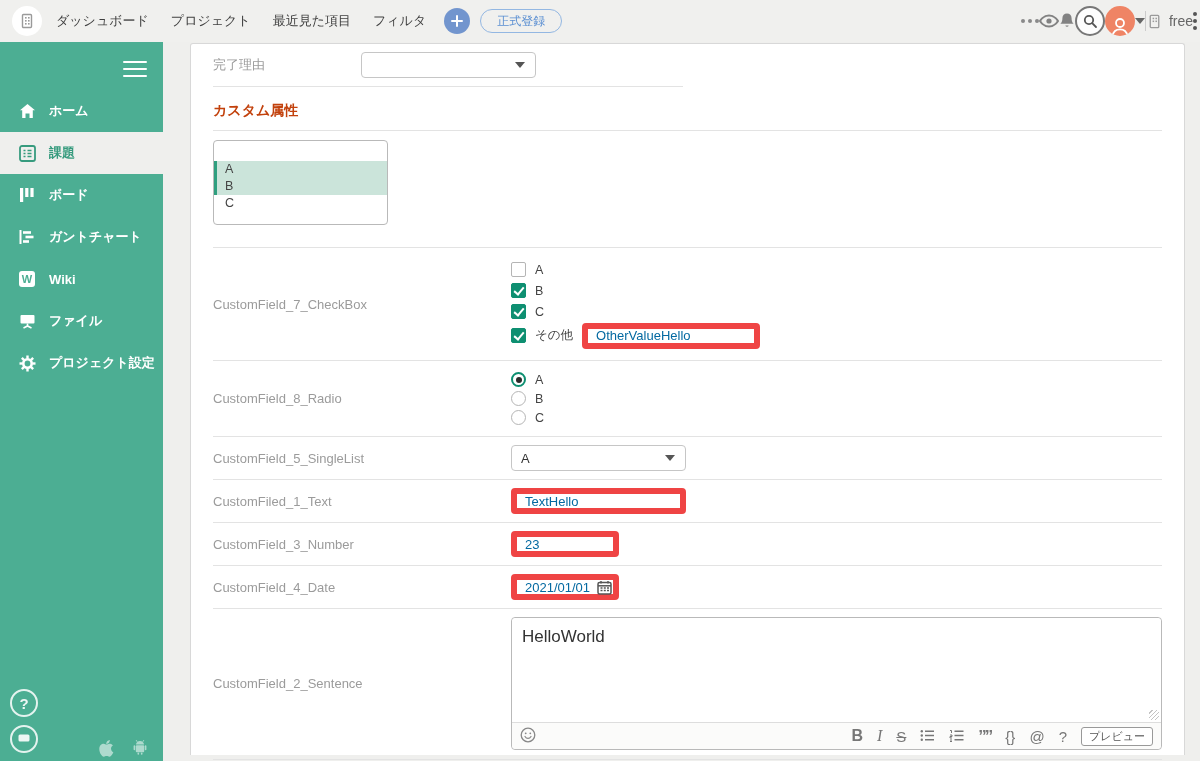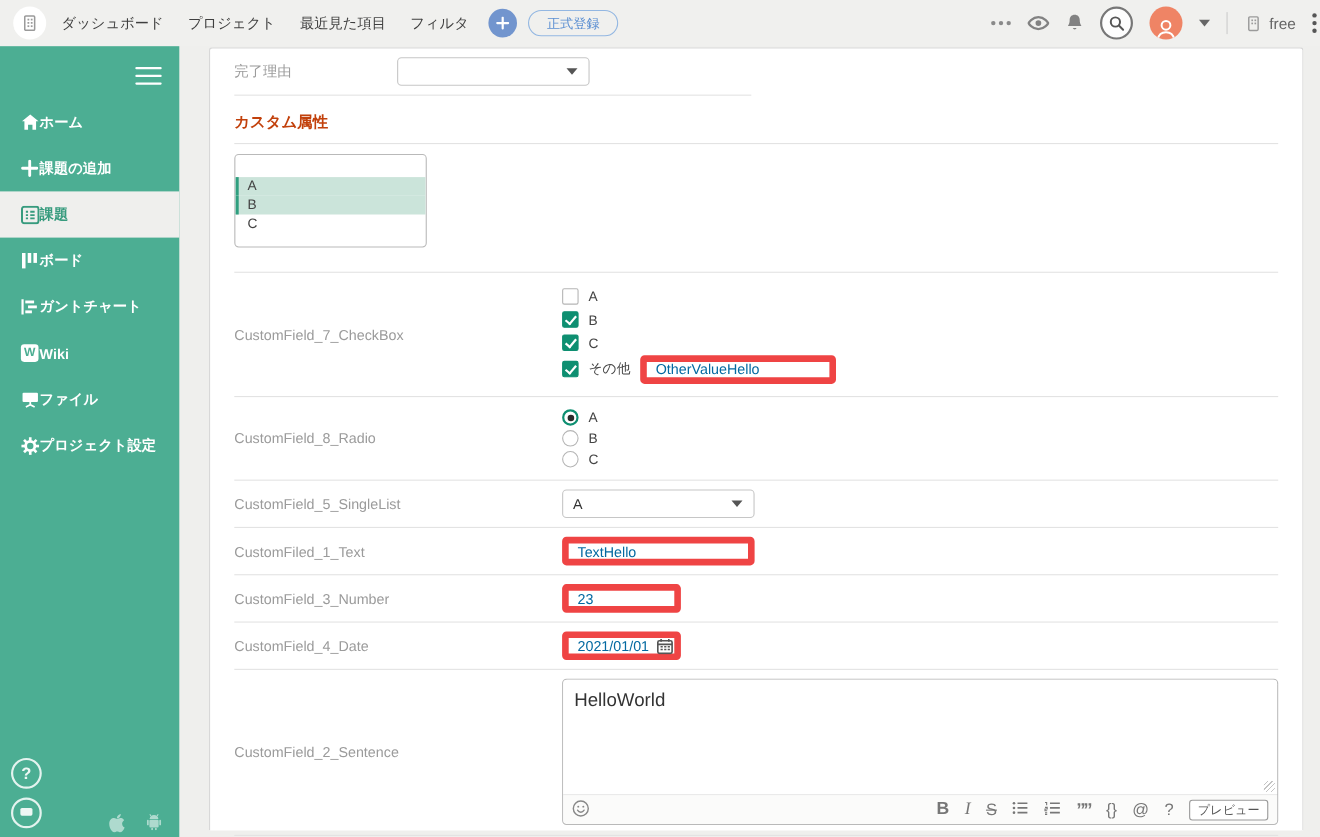--- a/index.html
+++ b/index.html
@@ -13,41 +13,41 @@
   .topbar { position:absolute; top:0; left:0; width:1200px; height:42px;
     background:#f0f0ee; display:flex; align-items:center; padding:0 10px 0 12px; }
   .logo-circle { width:30px; height:30px; border-radius:50%; background:#fff;
     display:flex; align-items:center; justify-content:center; flex:0 0 auto; }
   .topnav { display:flex; align-items:center; margin-left:14px; gap:22px; }
   .topnav-item { color:#3f3f3f; font-size:13px; cursor:pointer; white-space:nowrap; }
   .add-btn { width:26px; height:26px; border-radius:50%; background:#7295ce; border:none;
     margin-left:18px; display:flex; align-items:center; justify-content:center; cursor:pointer; flex:0 0 auto;}
   .register-btn { margin-left:10px; height:24px; padding:0 16px; border-radius:12px;
     border:1px solid #93b7e2; color:#5b8fd2; background:transparent; font-size:12px; cursor:pointer; white-space:nowrap;}
-  .top-right { margin-left:auto; display:flex; align-items:center; gap:15px; }
+  .top-right { margin-left:auto; display:flex; align-items:center; }
   .dots-h { display:flex; gap:3px; cursor:pointer; }
   .dots-h i { width:4px; height:4px; border-radius:50%; background:#8a8a8a; }
   .icon-btn { display:flex; align-items:center; justify-content:center; cursor:pointer; }
   .search-circle { width:30px; height:30px; border-radius:50%; border:2px solid #777;
     background:#fdfdfd; display:flex; align-items:center; justify-content:center; cursor:pointer; }
   .avatar { width:30px; height:30px; border-radius:50%; background:#ef8465;
     display:flex; align-items:flex-end; justify-content:center; overflow:hidden; cursor:pointer; }
   .caret-down { width:0; height:0; border-left:5px solid transparent; border-right:5px solid transparent;
     border-top:6px solid #666; cursor:pointer; }
   .vsep { width:1px; height:20px; background:#ccc; }
   .plan { display:flex; align-items:center; gap:6px; color:#666; font-size:14px; }
   .dots-v { display:flex; flex-direction:column; gap:3px; margin-right:-7px; cursor:pointer; }
   .dots-v i { width:4px; height:4px; border-radius:50%; background:#555; }
 
   
   .sidebar { position:absolute; left:0; top:42px; width:163px; height:719px;
     background:#4cae93; display:flex; flex-direction:column; }
   .hamburger { margin:14px 16px 8px auto; width:24px; cursor:pointer; }
   .hamburger i { display:block; height:2px; background:#fff; margin:5px 0; border-radius:1px; }
-  .side-item { height:42px; display:flex; align-items:center; padding-left:18px; 
+  .side-item { height:42px; display:flex; align-items:center; padding-left:18px; gap:13px;
     color:#fff; font-weight:bold; font-size:13px; cursor:pointer; }
   .side-item .sicon { width:18px; height:18px; display:flex; align-items:center; justify-content:center; flex:0 0 auto;}
   .side-item.active { background:#efefed; color:#379b7e; }
   .wiki-box { width:16px; height:16px; background:#fff; border-radius:3px; color:#4cae93;
     font-weight:bold; font-size:11px; display:flex; align-items:center; justify-content:center; }
   .side-bottom { margin-top:auto; position:relative; height:72px; }
   .circle-badge { width:28px; height:28px; border-radius:50%; border:2px solid rgba(255,255,255,.85);
     color:rgba(255,255,255,.9); display:flex; align-items:center; justify-content:center;
     font-size:15px; font-weight:bold; cursor:pointer; }
   .help-badge { position:absolute; left:10px; top:0px; }
@@ -211,28 +211,20 @@
 
   <div class="side-item">
     <span class="sicon">
       <svg width="17" height="16" viewBox="0 0 17 16">
           <path d="M8.5 1L16 7.2h-2.2V15H10.5v-4.6h-4V15H3.2V7.2H1z" fill="currentColor"></path>
         </svg>
     </span>
     <span>ホーム</span>
   </div>
 
-  <div class="side-item">
-    <span class="sicon">
-      <svg width="16" height="16" viewBox="0 0 16 16">
-          <path d="M8 1.5v13M1.5 8h13" stroke="currentColor" stroke-width="2.6" stroke-linecap="round"></path>
-        </svg>
-    </span>
-    <span>課題の追加</span>
-  </div>
 
   <div class="side-item active">
     <span class="sicon">
       <svg width="17" height="17" viewBox="0 0 17 17">
         <rect x="1" y="1" width="15" height="15" rx="2" fill="none" stroke="currentColor" stroke-width="1.8"></rect>
         <path d="M4.5 5.5h2M4.5 8.5h2M4.5 11.5h2" stroke="currentColor" stroke-width="1.6"></path>
         <path d="M8.5 5.5h4M8.5 8.5h4M8.5 11.5h4" stroke="currentColor" stroke-width="1.6"></path>
       </svg>
     </span>
     <span>課題</span>

